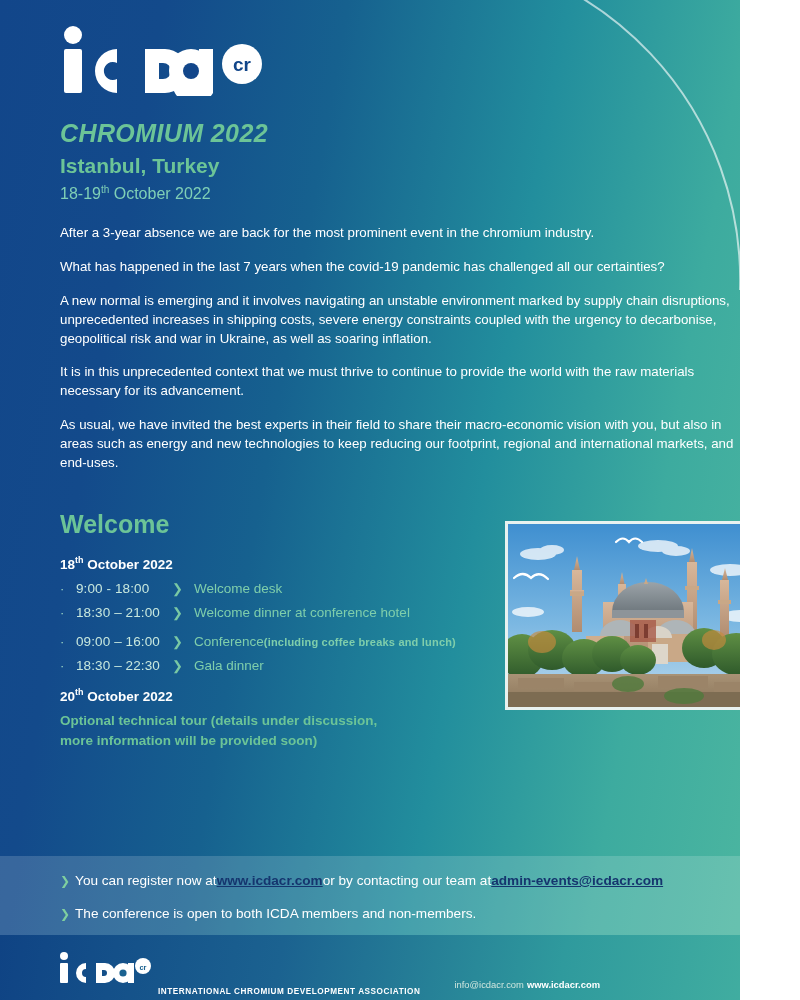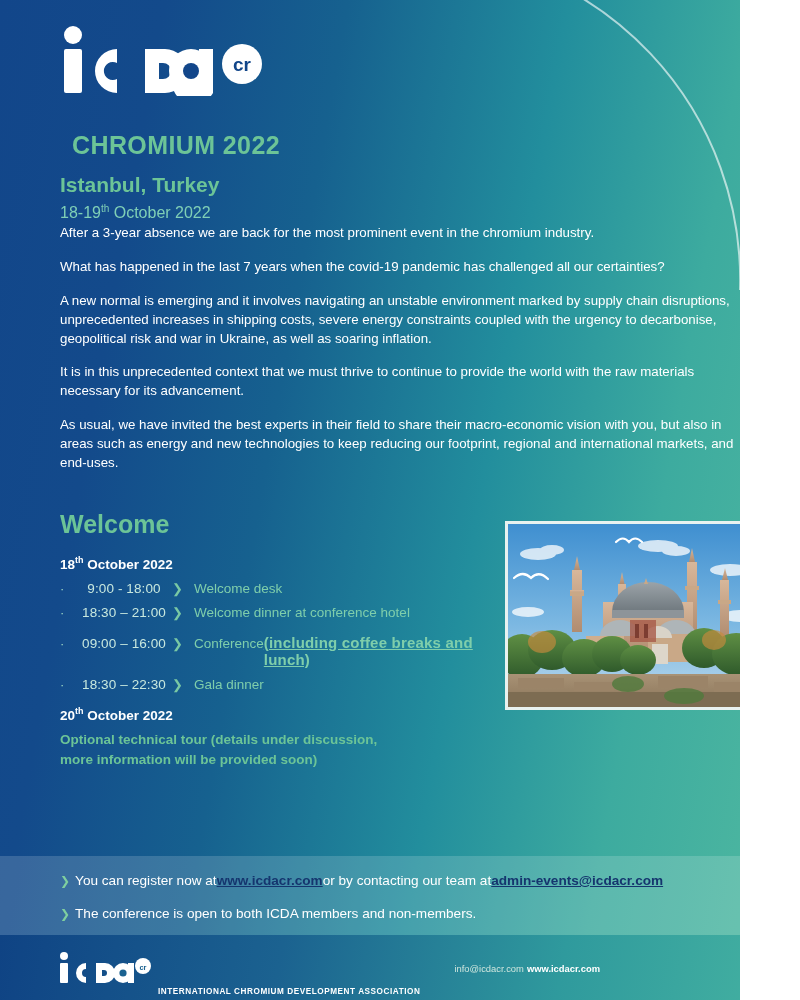--- a/index.html
+++ b/index.html
@@ -53,22 +53,23 @@
     position: absolute;
     left: 60px;
     top: 118px;
     width: 600px;
   }
   .event-title {
     font-size: 25px;
     font-weight: bold;
     letter-spacing: 0.4px;
     color: #6cc497;
-    margin: 12px;
+    margin: 0;
     line-height: 1.2;
+    font-style: italic;
   }
   .event-location {
     font-size: 21px;
     font-weight: bold;
     color: #6cc497;
     margin: 5px 0 0 0;
     line-height: 1.2;
   }
   .event-dates {
     font-size: 16px;
@@ -126,37 +127,35 @@
     width: 16px;
     flex: none;
     font-size: 13px;
     line-height: 1;
   }
   .sched-time {
     color: #c8e8de;
     min-width: 96px;
     flex: none;
     letter-spacing: 0.1px;
-    text-align: center;
   }
   .sched-arrow {
     color: #79c8a4;
     width: 22px;
     flex: none;
     font-size: 13px;
   }
   .sched-label {
     color: #7fceab;
   }
   .sched-note {
     color: #7fceab;
-    font-size: 15px;
+    font-size: 11px;
     font-weight: bold;
     letter-spacing: 0.2px;
-    text-decoration: underline;
   }
 
   .optional-tour {
     color: #6cc497;
     font-size: 13.5px;
     font-weight: bold;
     line-height: 1.45;
     margin-top: 8px;
   }
 
@@ -236,21 +235,21 @@
     white-space: nowrap;
     align-self: flex-end;
     padding-bottom: 4px;
   }
   .footer-contact {
     margin-left: 34px;
     font-size: 9.4px;
     color: #cfe6de;
     white-space: nowrap;
     align-self: flex-end;
-    padding-bottom: 26px;
+    padding-bottom: 10px;
   }
   .footer-contact .site {
     color: #ffffff;
     font-weight: bold;
     margin-left: 3px;
   }
 </style>
 </head>
 <body>
 

